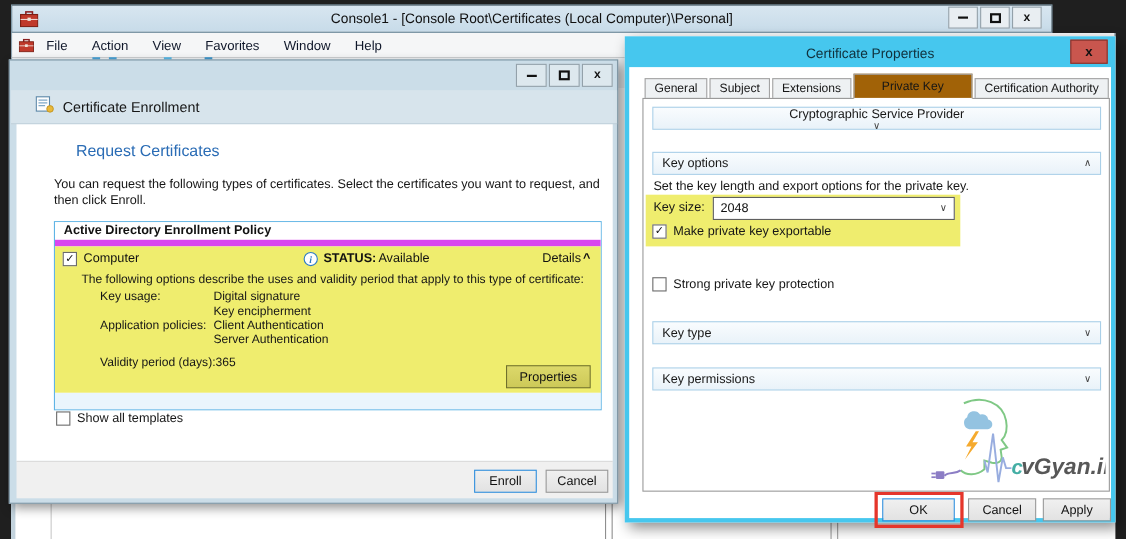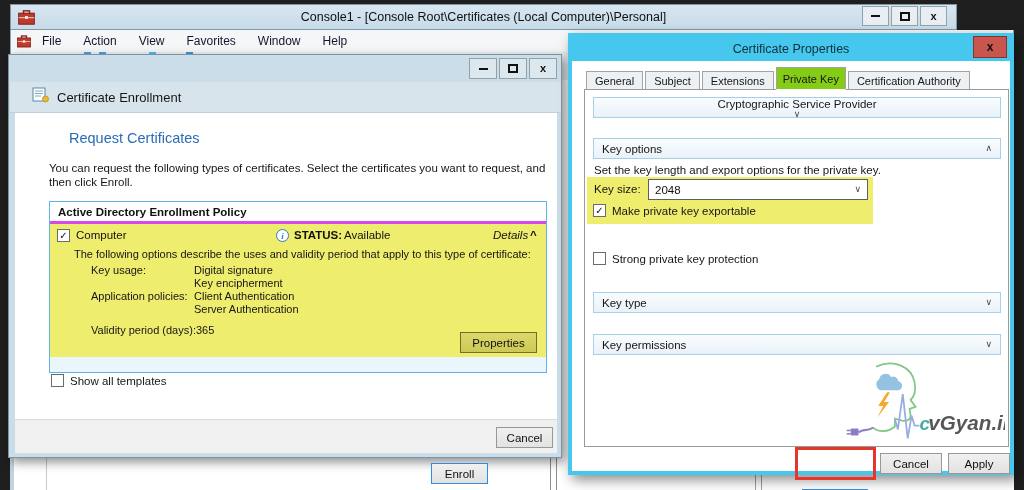--- a/index.html
+++ b/index.html
@@ -23,21 +23,21 @@
   .mw-toolbar { left:10px; top:52px; width:1004px; height:28px; background:#eef1f3;
     border-left:1px solid #8fa3b0; border-right:1px solid #8fa3b0; }
   .mw-content { left:10px; top:80px; width:1004px; height:410px; background:#ffffff;
     border-left:4px solid #c3d3dd; }
   .vline { position:absolute; width:1px; }
   .tb-frag { position:absolute; width:7px; height:5px; }
 
   
   .btn { display:flex; align-items:center; justify-content:center; font-size:11.5px; color:#111;
     background:linear-gradient(#f0f0f0,#e2e2e2); border:1px solid #989898; }
-  .btn.default { border:1px solid #2e8edd;margin-top:36px; }
+  .btn.default { border:1px solid #2e8edd; }
   .chk { width:13px; height:13px; background:#fff; border:1px solid #6b6b6b; display:inline-flex;
     align-items:center; justify-content:center; font-size:10px; font-weight:700; color:#111;
     line-height:1; flex:none; }
   .chev { font-size:9px; color:#444; line-height:1; }
   .secbar { position:absolute; height:21px; background:linear-gradient(#f9fcfe,#e9f2f9);
     border:1px solid #a9cfe8; display:flex; align-items:center; justify-content:space-between;
     padding:0 8px; font-size:11.5px; color:#161616; }
   .ddl { position:absolute; background:#fff; border:1px solid #5f5f5f; display:flex;
     align-items:center; justify-content:space-between; padding:0 6px; font-size:11.5px; color:#111; }
   .chkrow { position:absolute; display:flex; align-items:center; gap:6px; font-size:11.5px; color:#161616; }
@@ -48,41 +48,41 @@
     border:1px solid #7d95a3; box-shadow:3px 4px 10px rgba(0,0,0,0.45); }
   .ce-header { position:absolute; left:1px; top:27px; width:551px; height:31px; background:#d7e4ec;
     border-bottom:1px solid #c0d0da; display:flex; align-items:center; padding-left:22px; gap:7px; }
   .ce-header-title { font-size:13px; color:#161616; }
   .ce-content { position:absolute; left:6px; top:58px; width:542px; height:306px; background:#fff; }
   .ce-heading { position:absolute; left:54px; top:17px; font-size:14.5px; color:#2a6cb5; }
   .ce-desc { position:absolute; left:34px; top:48px; width:508px; font-size:11.5px; line-height:14px; color:#161616; }
   .policy-box { position:absolute; left:34px; top:88px; width:498px; height:172px;
     border:1px solid #5fb4e5; background:#fff; }
   .policy-head { height:22px; display:flex; align-items:center; padding:0 8px; font-weight:700;
-    font-size:11.5px; color:#111; border-bottom:3px solid #d946ef; background:#fff; }
+    font-size:11.5px; color:#111; border-bottom:6px solid #d946ef; background:#fff; }
   .hl-region { position:relative; height:133px; background:#efed6e; }
   .tpl-row { position:absolute; left:0; top:5px; width:100%; height:16px; font-size:11.5px; color:#111; }
   .prow { position:absolute; font-size:11px; color:#161616; white-space:nowrap; }
   .plabel { display:inline-block; min-width:103px; }
   .btn-prop { position:absolute; left:410px; top:108px; width:77px; height:21px;
     background:linear-gradient(#dcd86a,#cdc958); border:1px solid #70702c; }
   .policy-footrow { height:15px; background:#eaf5fc; }
 
   
   .props-dialog { left:568px; top:33px; width:446px; height:442px; background:#fff;
     border:4px solid #46c7ee; box-shadow:4px 5px 12px rgba(0,0,0,0.45); }
   .cp-titlebar { position:absolute; left:-1px; top:-1px; width:440px; height:25px; background:#46c7ee;
     display:flex; align-items:center; justify-content:center; font-size:12.5px; color:#10313c; }
   .close-red { position:absolute; left:401px; top:-1px; width:34px; height:22px; background:#c9564e;
     border:1px solid #84322c; display:flex; align-items:center; justify-content:center;
     font-weight:700; font-size:12px; color:#111; line-height:1; }
   .tabs { position:absolute; left:14px; top:30px; height:23px; display:flex; align-items:flex-end; }
   .tab { height:19px; display:flex; align-items:center; padding:0 8px; background:#eef1f3;
     border:1px solid #a3a3a3; margin-right:2px; font-size:11px; color:#161616; position:relative; z-index:1; }
-  .tab.active { height:23px; background:#84cc16; border-bottom:1px solid #fff; padding:0 6px; z-index:5; }
+  .tab.active { height:23px; background:#a16207; border-bottom:1px solid #fff; padding:0 25px; z-index:5; }
   .cp-panel { position:absolute; left:12px; top:52px; width:425px; height:358px;
     border:1px solid #9a9a9a; background:#fff; z-index:2; }
   .cp-desc { position:absolute; left:9px; top:74px; font-size:11.5px; color:#161616; }
   .hl-block { position:absolute; left:2px; top:87px; width:286px; height:47px; background:#efed6e; }
   .cp-buttons { position:absolute; top:416px; height:21px; }
   .watermark { position:absolute; left:248px; top:266px; width:172px; height:88px; opacity:0.95; }
 </style>
 </head>
 <body>
 
@@ -177,21 +177,21 @@
           <div class="tpl-row">
             <span class="chk" style="position:absolute;left:7px;top:0;">
                 <span>✓</span>
               </span>
             <span style="position:absolute;left:26px;top:0;">Computer</span>
             <span style="position:absolute;left:226px;top:0;width:13px;height:13px;border-radius:50%;border:1px solid #2f7cc4;background:#fff;color:#2f7cc4;display:inline-flex;align-items:center;justify-content:center;font-size:9px;font-weight:700;font-style:italic;font-family:'Liberation Serif',serif;">
                 <span>i</span>
               </span>
             <span style="position:absolute;left:244px;top:0;font-weight:700;">STATUS:</span>
             <span style="position:absolute;left:294px;top:0;">Available</span>
-            <span style="position:absolute;left:443px;top:0;font-style:italic;">Details</span>
+            <span style="position:absolute;left:443px;top:0;">Details</span>
             <span style="position:absolute;left:480px;top:0;font-weight:700;">^</span>
           </div>
           <div class="prow" style="left:24px;top:24px;">The following options describe the uses and validity period that apply to this type of certificate:</div>
           <div class="prow" style="left:41px;top:40px;"><span class="plabel">Key usage:</span><span>Digital signature</span></div>
           <div class="prow" style="left:41px;top:53px;"><span class="plabel"></span><span>Key encipherment</span></div>
           <div class="prow" style="left:41px;top:66px;"><span class="plabel">Application policies:</span><span>Client Authentication</span></div>
           <div class="prow" style="left:41px;top:79px;"><span class="plabel"></span><span>Server Authentication</span></div>
           <div class="prow" style="left:41px;top:100px;"><span class="plabel">Validity period (days):</span><span>365</span></div>
           <div class="btn btn-prop">Properties</div>
         </div>

